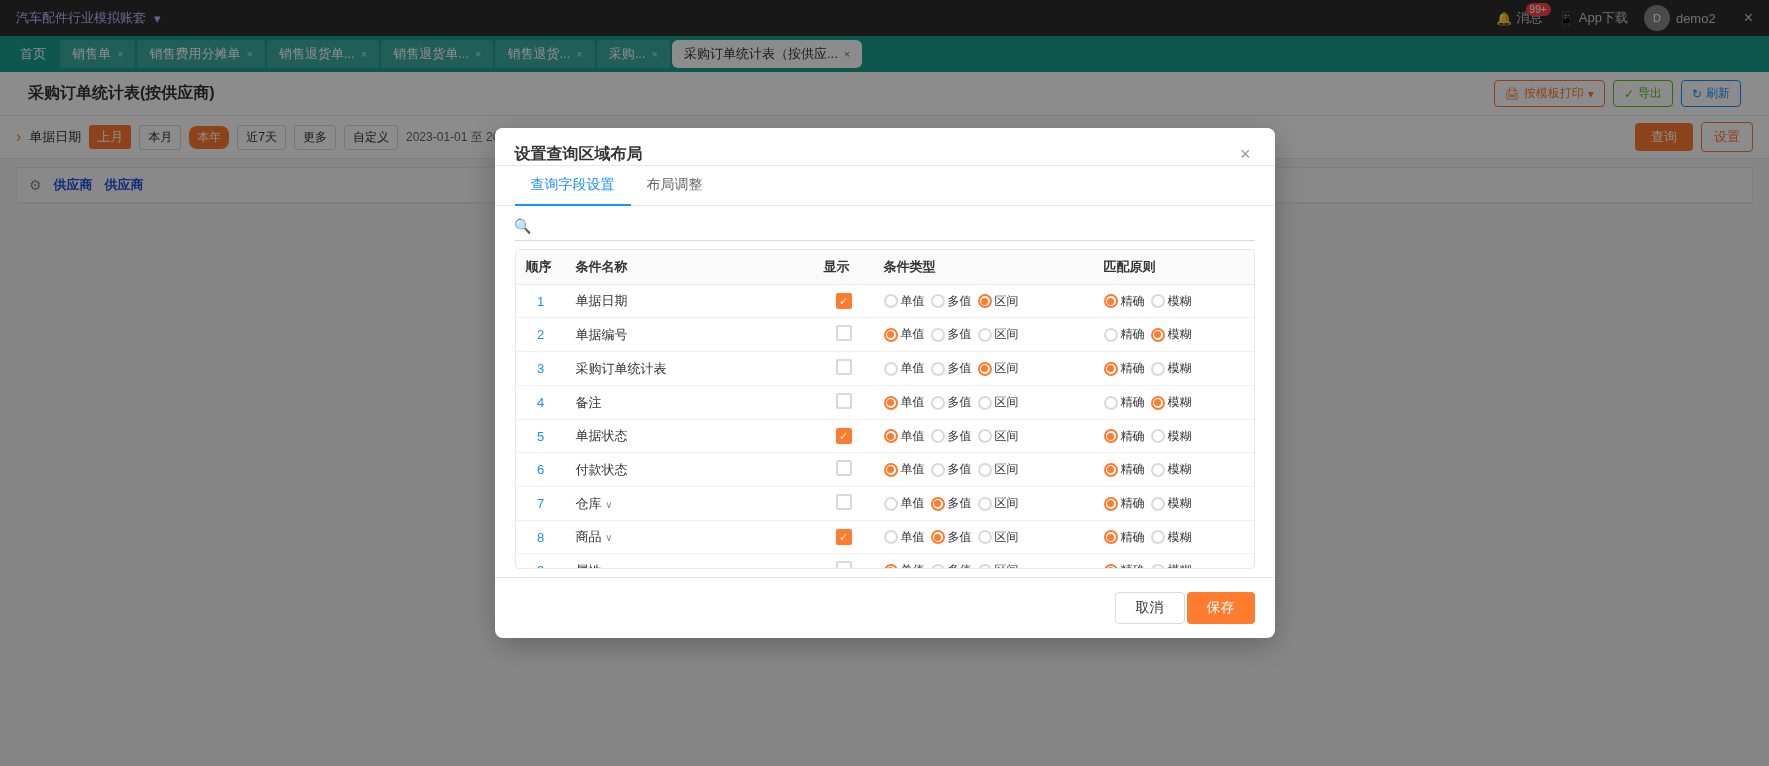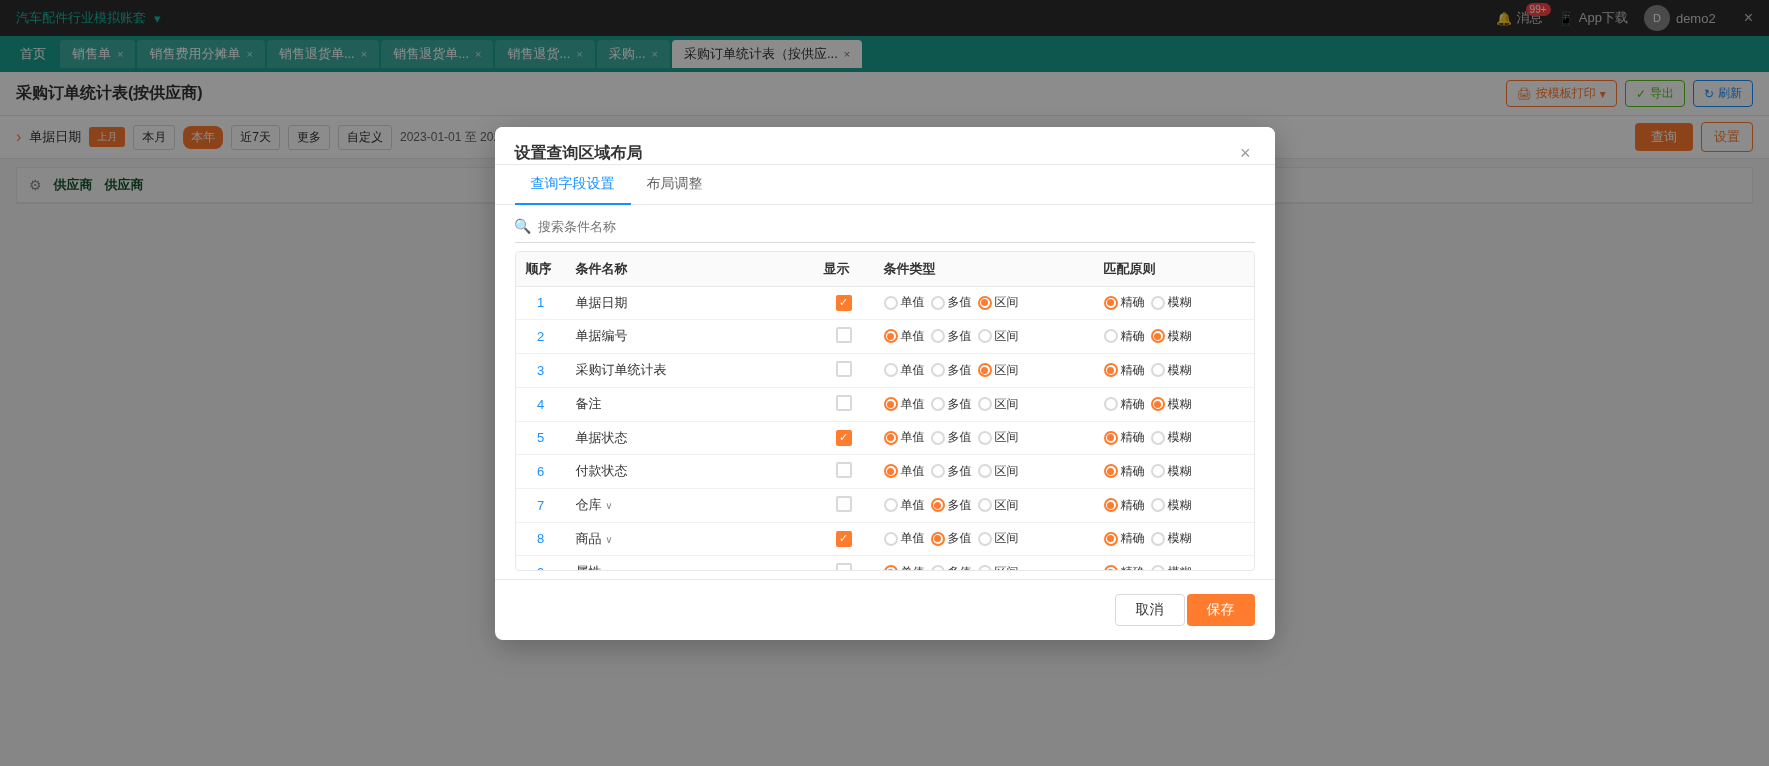--- a/index.html
+++ b/index.html
@@ -7,21 +7,21 @@
 
     
     .topbar {
       background: #2d2d2d;
       height: 36px;
       display: flex;
       align-items: center;
       padding: 0 16px;
       justify-content: space-between;
     }
-    .topbar-left { color: #14b8a6; font-size: 13px; display: flex; align-items: center; gap: 8px; }
+    .topbar-left { color: #c4b5fd; font-size: 13px; display: flex; align-items: center; gap: 8px; }
     .topbar-right { display: flex; align-items: center; gap: 16px; color: #ccc; font-size: 13px; }
     .topbar-right .notif { position: relative; display: flex; align-items: center; gap: 4px; }
     .badge { background: #ff4444; color: #fff; border-radius: 8px; font-size: 10px; padding: 1px 4px; position: absolute; top: -6px; right: -8px; }
     .topbar-right .close-btn { color: #ccc; cursor: pointer; font-size: 16px; margin-left: 12px; }
     .avatar { width: 26px; height: 26px; border-radius: 50%; background: #888; display: flex; align-items: center; justify-content: center; color: #fff; font-size: 11px; }
 
     
     .tabbar {
       background: #1a9e8f;
       height: 36px;
@@ -35,75 +35,75 @@
       color: #fff;
       padding: 4px 12px;
       border-radius: 4px 4px 0 0;
       font-size: 13px;
       cursor: pointer;
       display: flex;
       align-items: center;
       gap: 6px;
       height: 28px;
     }
-    .tab-item.active { background: #fff; color: #333; }
+    .tab-item.active { background: #fff; color: #333; border-radius: 6px; }
     .tab-item .tab-close { font-size: 11px; opacity: 0.7; }
     .tab-home { background: transparent; color: #fff; padding: 4px 12px; font-size: 13px; cursor: pointer; height: 28px; display: flex; align-items: center; }
 
     
     .page-content {
       background: #f5f5f5;
       height: calc(766px - 72px);
       padding: 0;
       position: relative;
     }
 
     .page-header {
       background: #fff;
-      padding: 8px 16px;
+      padding: 8px 28px;
       display: flex;
       align-items: center;
       justify-content: space-between;
       border-bottom: 1px solid #e8e8e8;
       gap: 28px;
     }
     .page-title { font-size: 16px; font-weight: bold; color: #333; }
     .header-actions { display: flex; align-items: center; gap: 8px; }
     .btn-print { border: 1px solid #ff7b2e; color: #ff7b2e; background: #fff; padding: 4px 10px; border-radius: 4px; cursor: pointer; font-size: 12px; display: flex; align-items: center; gap: 4px; }
     .btn-export { border: 1px solid #52c41a; color: #52c41a; background: #fff; padding: 4px 10px; border-radius: 4px; cursor: pointer; font-size: 12px; display: flex; align-items: center; gap: 4px; }
     .btn-refresh { border: 1px solid #1890ff; color: #1890ff; background: #fff; padding: 4px 10px; border-radius: 4px; cursor: pointer; font-size: 12px; display: flex; align-items: center; gap: 4px; }
 
     .filter-bar {
       background: #fff;
       padding: 6px 16px;
       display: flex;
       align-items: center;
       gap: 8px;
       border-bottom: 1px solid #e8e8e8;
     }
-    .filter-btn-orange { background: #ff7b2e; color: #fff; border: none; padding: 3px 8px; border-radius: 3px; cursor: pointer; font-size: 10px; }
+    .filter-btn-orange { background: #ff7b2e; color: #fff; border: none; padding: 3px 8px; border-radius: 3px; cursor: pointer; font-size: 13px; }
     .filter-date-range { font-size: 12px; color: #666; }
     .btn-query { background: #ff7b2e; color: #fff; border: none; padding: 5px 16px; border-radius: 4px; cursor: pointer; font-size: 13px; margin-left: auto; }
     .btn-set { border: 1px solid #ff7b2e; color: #ff7b2e; background: #fff; padding: 5px 12px; border-radius: 4px; cursor: pointer; font-size: 13px; }
 
     .table-area {
       background: #fff;
       margin: 8px 16px;
       border: 1px solid #e8e8e8;
     }
     .table-header-row {
       display: flex;
       align-items: center;
       background: #fafafa;
       border-bottom: 1px solid #e8e8e8;
       padding: 8px 12px;
       gap: 12px;
     }
     .gear-icon { color: #888; font-size: 14px; }
-    .col-header { font-weight: bold; color: #14532d; font-size: 13px; }
+    .col-header { font-weight: bold; color: #1d4ed8; font-size: 13px; }
 
     
     .modal-overlay {
       position: fixed;
       top: 0; left: 0; right: 0; bottom: 0;
       background: rgba(0,0,0,0.45);
       z-index: 100;
       display: flex;
       align-items: center;
       justify-content: center;
@@ -406,21 +406,20 @@
         </div>
         <div class="modal-tab">
           <span>布局调整</span>
         </div>
       </div>
 
       <div class="modal-body">
 
         <div class="search-bar">
           <span class="search-icon">🔍</span>
-          <input type="text" placeholder="搜索条件名称" style="">
         </div>
 
         <div class="table-container scrollbar-area">
           <table class="data-table">
             <thead>
               <tr>
                 <th class="th-order">顺序</th>
                 <th class="th-name">条件名称</th>
                 <th class="th-display">显示</th>
                 <th class="th-type">条件类型</th>

